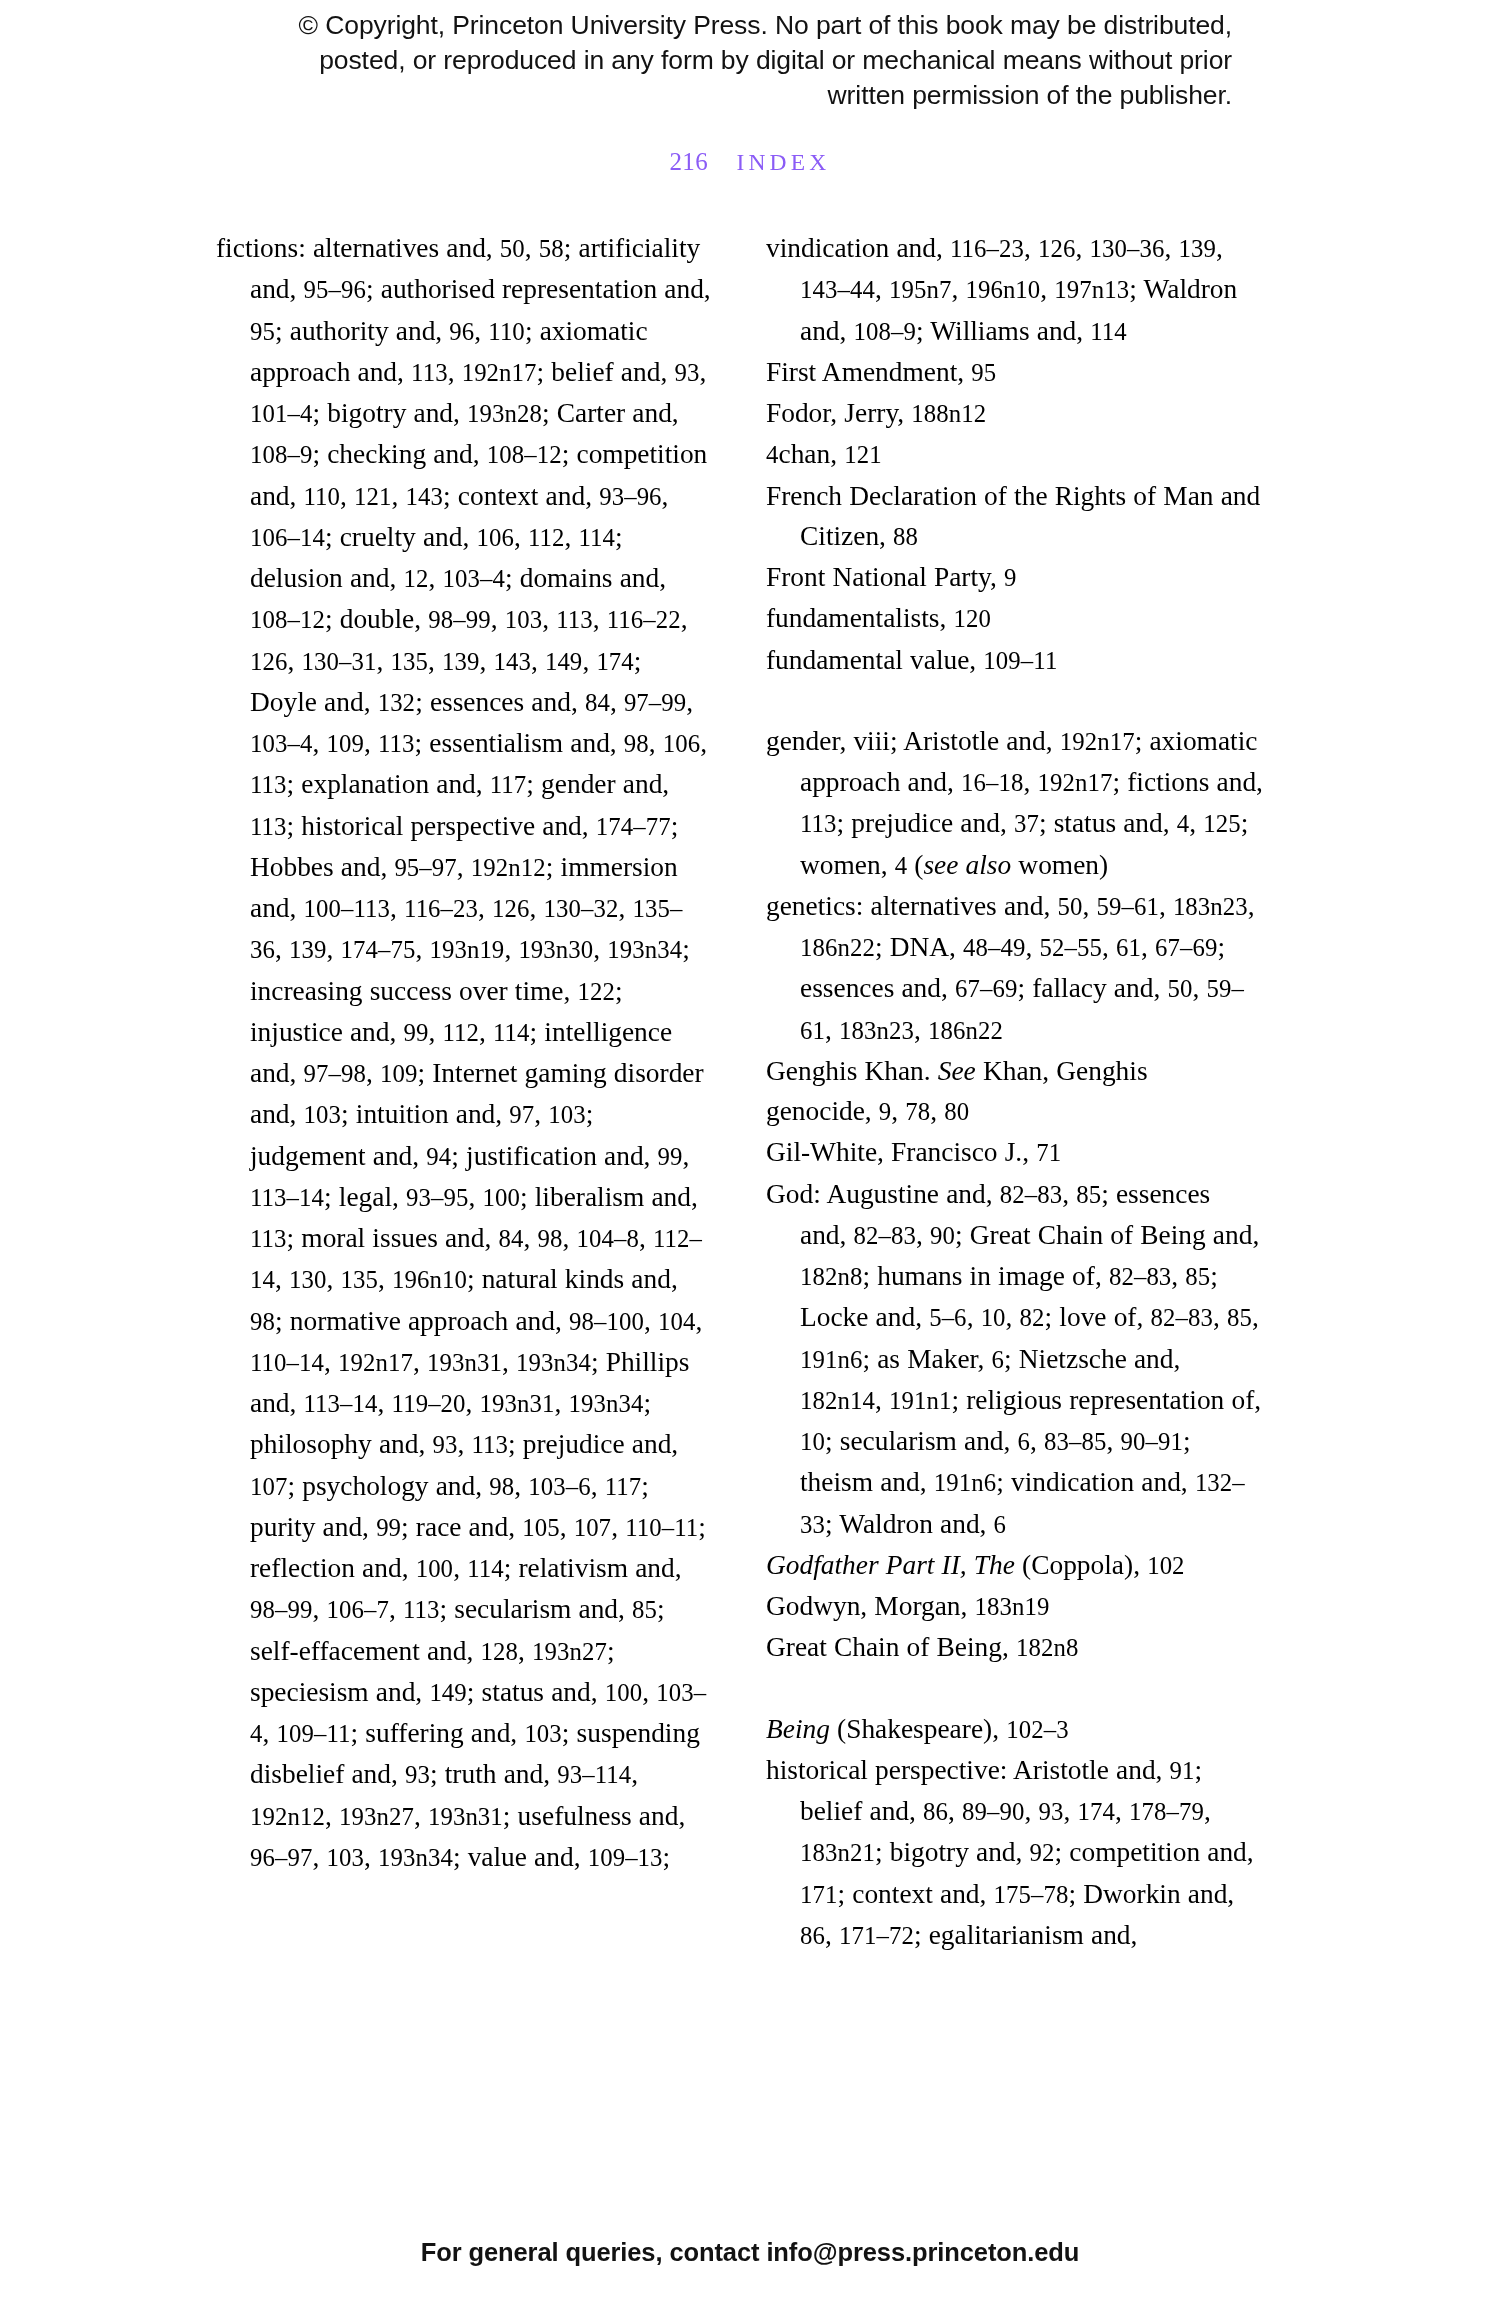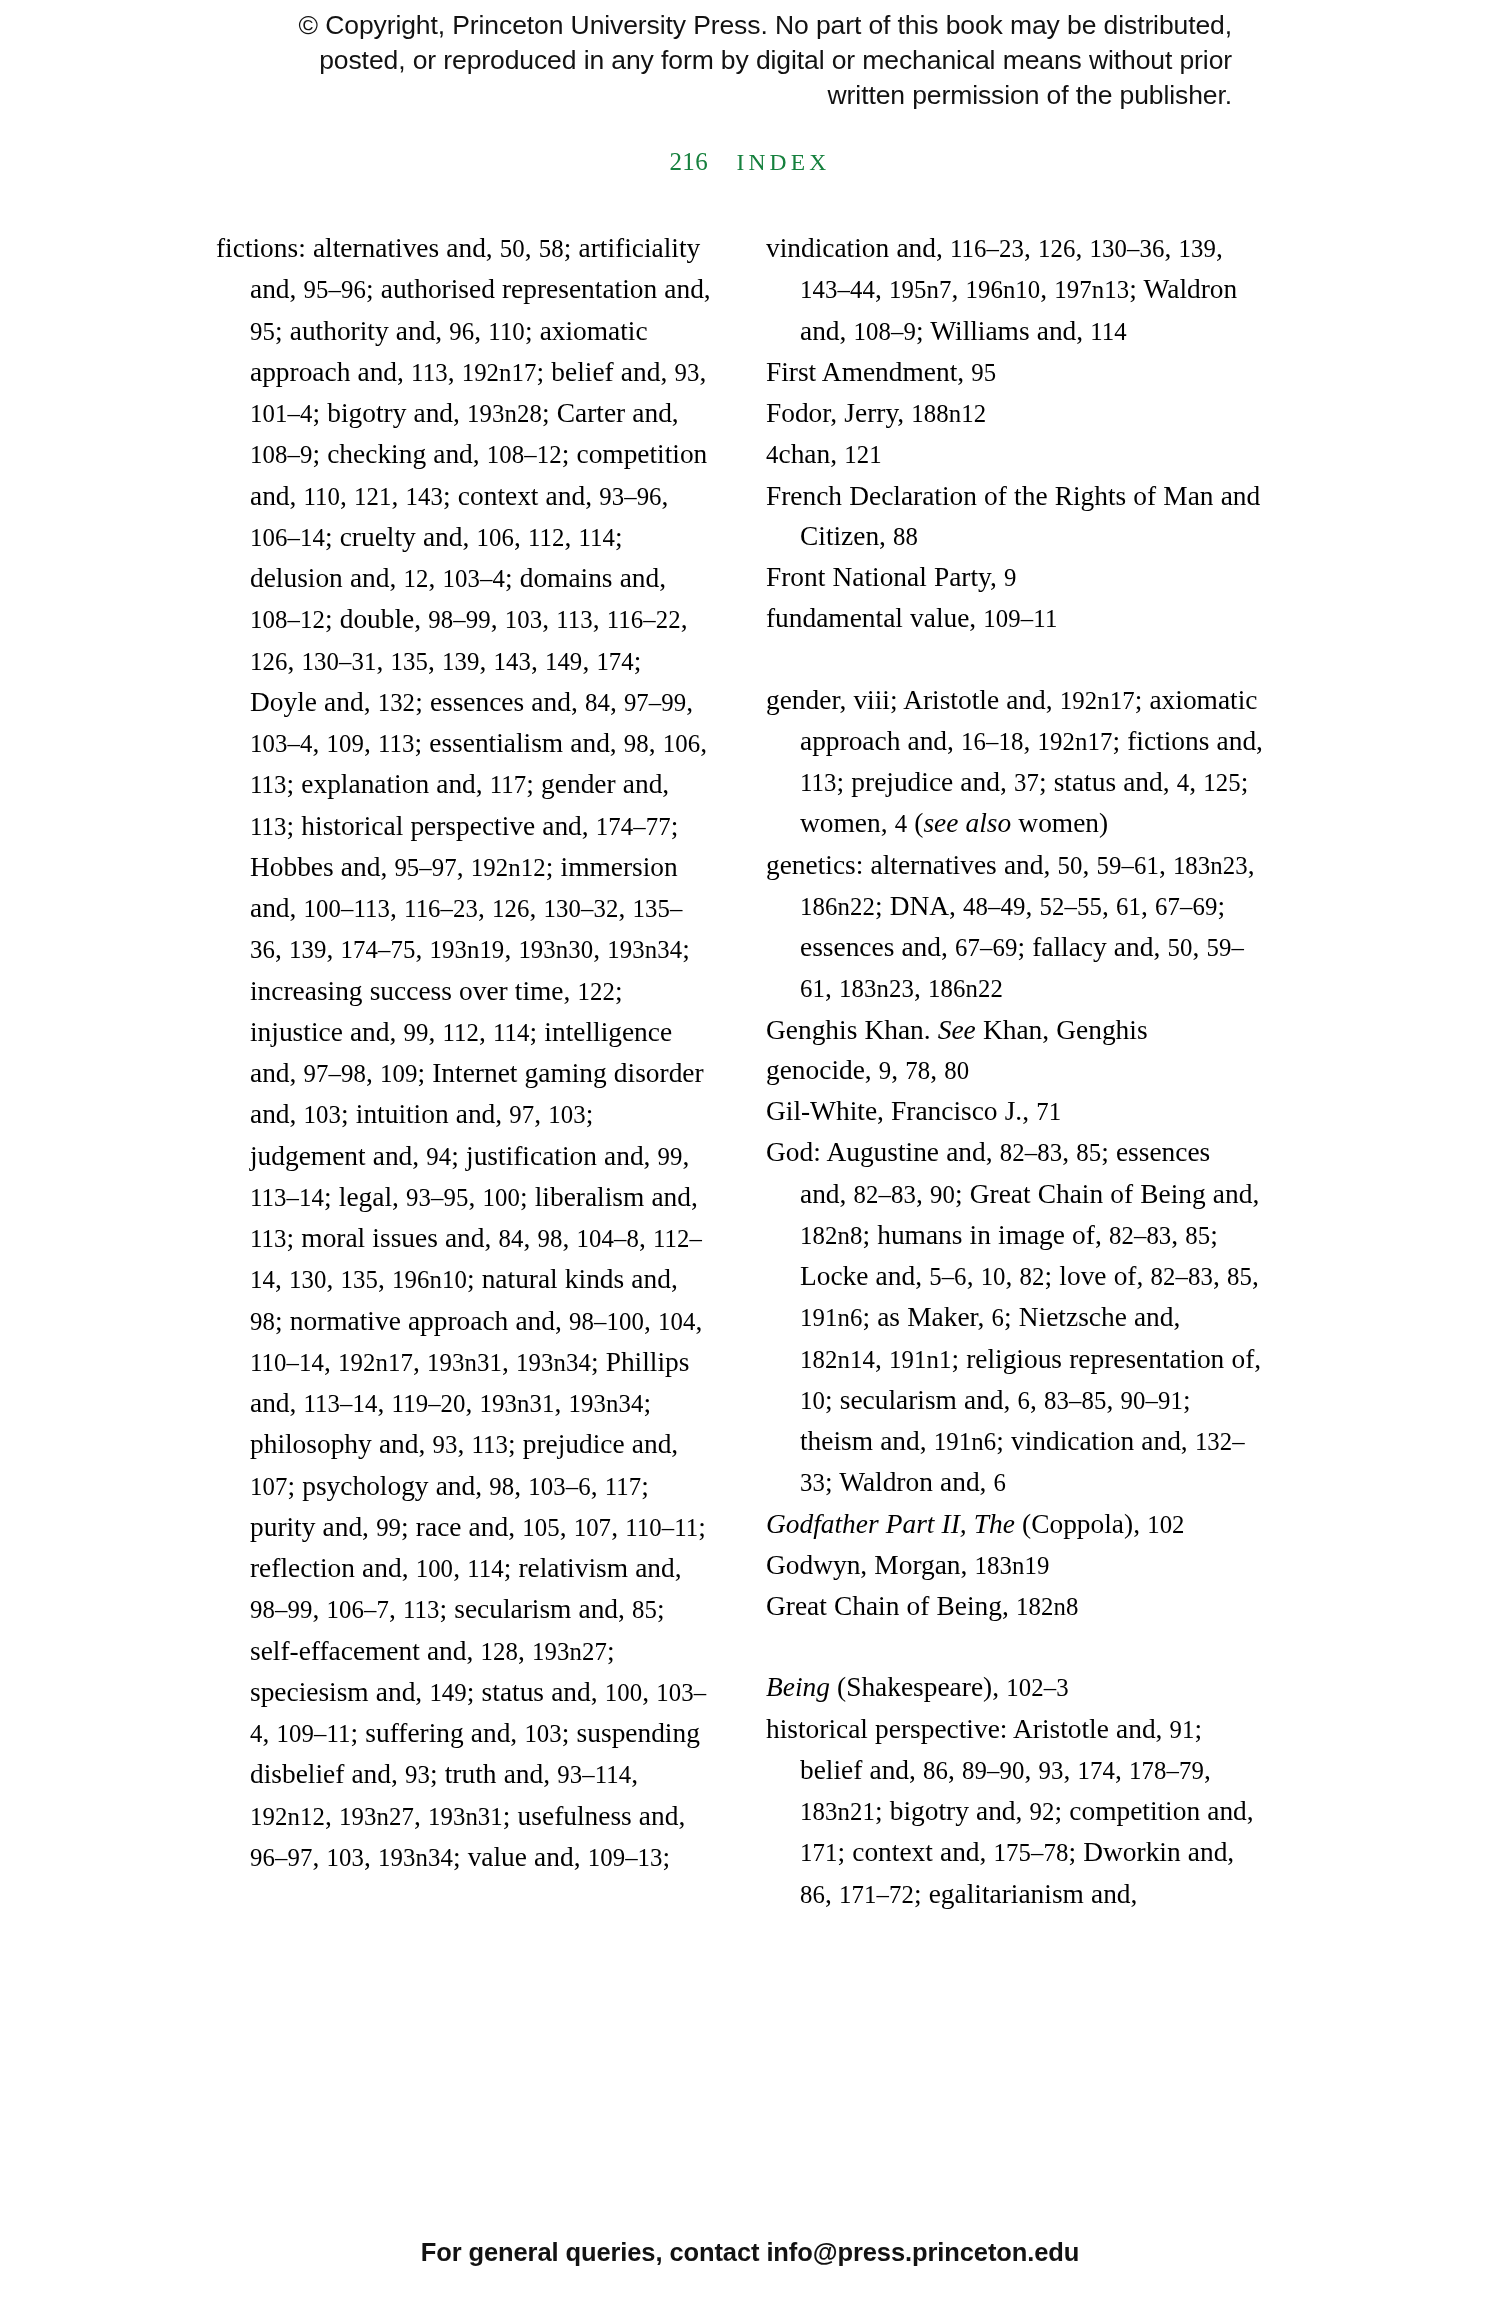--- a/index.html
+++ b/index.html
@@ -31,21 +31,21 @@
   }
 
   
   .running-head {
     position: absolute;
     left: 0;
     top: 148px;
     width: 1500px;
     text-align: center;
     font-size: 25px;
-    color: #15803d;
+    color: #8b5cf6;
   }
   .running-head .folio {
     letter-spacing: 0.4px;
   }
   .running-head .head-label {
     letter-spacing: 4.2px;
     margin-left: 22px;
     font-size: 23.5px;
   }
 
@@ -115,20 +115,21 @@
       <p class="entry">fictions: alternatives and, <span class="osf">50</span>, <span class="osf">58</span>; artificiality and, <span class="osf">95–96</span>; authorised representation and, <span class="osf">95</span>; authority and, <span class="osf">96</span>, <span class="osf">110</span>; axiomatic approach and, <span class="osf">113</span>, <span class="osf">192n17</span>; belief and, <span class="osf">93</span>, <span class="osf">101–4</span>; bigotry and, <span class="osf">193n28</span>; Carter and, <span class="osf">108–9</span>; checking and, <span class="osf">108–12</span>; competition and, <span class="osf">110</span>, <span class="osf">121</span>, <span class="osf">143</span>; context and, <span class="osf">93–96</span>, <span class="osf">106–14</span>; cruelty and, <span class="osf">106</span>, <span class="osf">112</span>, <span class="osf">114</span>; delusion and, <span class="osf">12</span>, <span class="osf">103–4</span>; domains and, <span class="osf">108–12</span>; double, <span class="osf">98–99</span>, <span class="osf">103</span>, <span class="osf">113</span>, <span class="osf">116–22</span>, <span class="osf">126</span>, <span class="osf">130–31</span>, <span class="osf">135</span>, <span class="osf">139</span>, <span class="osf">143</span>, <span class="osf">149</span>, <span class="osf">174</span>; Doyle and, <span class="osf">132</span>; essences and, <span class="osf">84</span>, <span class="osf">97–99</span>, <span class="osf">103–4</span>, <span class="osf">109</span>, <span class="osf">113</span>; essentialism and, <span class="osf">98</span>, <span class="osf">106</span>, <span class="osf">113</span>; explanation and, <span class="osf">117</span>; gender and, <span class="osf">113</span>; historical perspective and, <span class="osf">174–77</span>; Hobbes and, <span class="osf">95–97</span>, <span class="osf">192n12</span>; immersion and, <span class="osf">100–113</span>, <span class="osf">116–23</span>, <span class="osf">126</span>, <span class="osf">130–32</span>, <span class="osf">135–36</span>, <span class="osf">139</span>, <span class="osf">174–75</span>, <span class="osf">193n19</span>, <span class="osf">193n30</span>, <span class="osf">193n34</span>; increasing success over time, <span class="osf">122</span>; injustice and, <span class="osf">99</span>, <span class="osf">112</span>, <span class="osf">114</span>; intelligence and, <span class="osf">97–98</span>, <span class="osf">109</span>; Internet gaming disorder and, <span class="osf">103</span>; intuition and, <span class="osf">97</span>, <span class="osf">103</span>; judgement and, <span class="osf">94</span>; justification and, <span class="osf">99</span>, <span class="osf">113–14</span>; legal, <span class="osf">93–95</span>, <span class="osf">100</span>; liberalism and, <span class="osf">113</span>; moral issues and, <span class="osf">84</span>, <span class="osf">98</span>, <span class="osf">104–8</span>, <span class="osf">112–14</span>, <span class="osf">130</span>, <span class="osf">135</span>, <span class="osf">196n10</span>; natural kinds and, <span class="osf">98</span>; normative approach and, <span class="osf">98–100</span>, <span class="osf">104</span>, <span class="osf">110–14</span>, <span class="osf">192n17</span>, <span class="osf">193n31</span>, <span class="osf">193n34</span>; Phillips and, <span class="osf">113–14</span>, <span class="osf">119–20</span>, <span class="osf">193n31</span>, <span class="osf">193n34</span>; philosophy and, <span class="osf">93</span>, <span class="osf">113</span>; prejudice and, <span class="osf">107</span>; psychology and, <span class="osf">98</span>, <span class="osf">103–6</span>, <span class="osf">117</span>; purity and, <span class="osf">99</span>; race and, <span class="osf">105</span>, <span class="osf">107</span>, <span class="osf">110–11</span>; reflection and, <span class="osf">100</span>, <span class="osf">114</span>; relativism and, <span class="osf">98–99</span>, <span class="osf">106–7</span>, <span class="osf">113</span>; secularism and, <span class="osf">85</span>; self-effacement and, <span class="osf">128</span>, <span class="osf">193n27</span>; speciesism and, <span class="osf">149</span>; status and, <span class="osf">100</span>, <span class="osf">103–4</span>, <span class="osf">109–11</span>; suffering and, <span class="osf">103</span>; suspending disbelief and, <span class="osf">93</span>; truth and, <span class="osf">93–114</span>, <span class="osf">192n12</span>, <span class="osf">193n27</span>, <span class="osf">193n31</span>; usefulness and, <span class="osf">96–97</span>, <span class="osf">103</span>, <span class="osf">193n34</span>; value and, <span class="osf">109–13</span>;</p>
     </div>
 
   <div class="column column-right" id="col-right">
       <p class="entry">vindication and, <span class="osf">116–23</span>, <span class="osf">126</span>, <span class="osf">130–36</span>, <span class="osf">139</span>, <span class="osf">143–44</span>, <span class="osf">195n7</span>, <span class="osf">196n10</span>, <span class="osf">197n13</span>; Waldron and, <span class="osf">108–9</span>; Williams and, <span class="osf">114</span></p>
       <p class="entry">First Amendment, <span class="osf">95</span></p>
       <p class="entry">Fodor, Jerry, <span class="osf">188n12</span></p>
       <p class="entry"><span class="osf">4</span>chan, <span class="osf">121</span></p>
       <p class="entry">French Declaration of the Rights of Man and Citizen, <span class="osf">88</span></p>
       <p class="entry">Front National Party, <span class="osf">9</span></p>
+      <p class="entry">fundamentalists, <span class="osf">120</span></p>
       <p class="entry">fundamental value, <span class="osf">109–11</span></p>
       <p class="entry gap-before">gender, viii; Aristotle and, <span class="osf">192n17</span>; axiomatic approach and, <span class="osf">16–18</span>, <span class="osf">192n17</span>; fictions and, <span class="osf">113</span>; prejudice and, <span class="osf">37</span>; status and, <span class="osf">4</span>, <span class="osf">125</span>; women, <span class="osf">4</span> (<em>see also</em> women)</p>
       <p class="entry">genetics: alternatives and, <span class="osf">50</span>, <span class="osf">59–61</span>, <span class="osf">183n23</span>, <span class="osf">186n22</span>; DNA, <span class="osf">48–49</span>, <span class="osf">52–55</span>, <span class="osf">61</span>, <span class="osf">67–69</span>; essences and, <span class="osf">67–69</span>; fallacy and, <span class="osf">50</span>, <span class="osf">59–61</span>, <span class="osf">183n23</span>, <span class="osf">186n22</span></p>
       <p class="entry">Genghis Khan. <em>See</em> Khan, Genghis</p>
       <p class="entry">genocide, <span class="osf">9</span>, <span class="osf">78</span>, <span class="osf">80</span></p>
       <p class="entry">Gil-White, Francisco J., <span class="osf">71</span></p>
       <p class="entry">God: Augustine and, <span class="osf">82–83</span>, <span class="osf">85</span>; essences and, <span class="osf">82–83</span>, <span class="osf">90</span>; Great Chain of Being and, <span class="osf">182n8</span>; humans in image of, <span class="osf">82–83</span>, <span class="osf">85</span>; Locke and, <span class="osf">5–6</span>, <span class="osf">10</span>, <span class="osf">82</span>; love of, <span class="osf">82–83</span>, <span class="osf">85</span>, <span class="osf">191n6</span>; as Maker, <span class="osf">6</span>; Nietzsche and, <span class="osf">182n14</span>, <span class="osf">191n1</span>; religious representation of, <span class="osf">10</span>; secularism and, <span class="osf">6</span>, <span class="osf">83–85</span>, <span class="osf">90–91</span>; theism and, <span class="osf">191n6</span>; vindication and, <span class="osf">132–33</span>; Waldron and, <span class="osf">6</span></p>
       <p class="entry"><em>Godfather Part II, The</em> (Coppola), <span class="osf">102</span></p>
       <p class="entry">Godwyn, Morgan, <span class="osf">183n19</span></p>
       <p class="entry">Great Chain of Being, <span class="osf">182n8</span></p>

